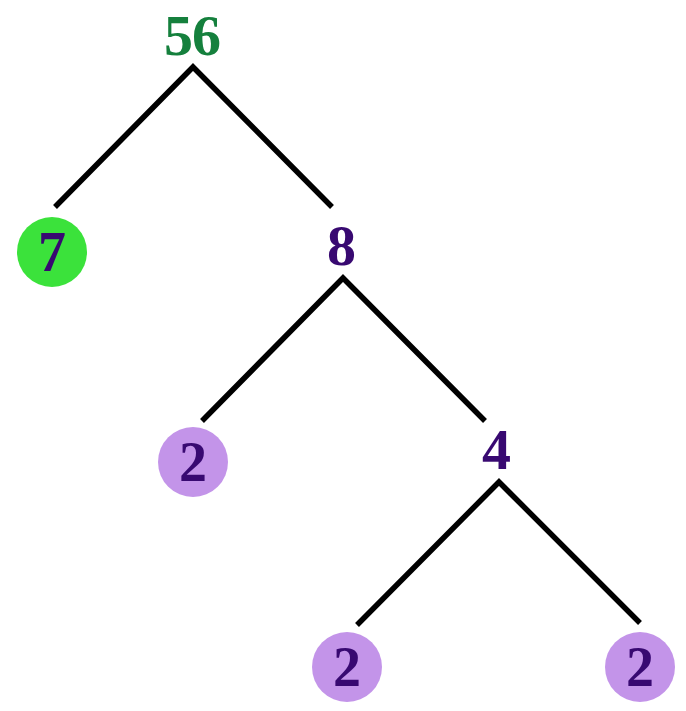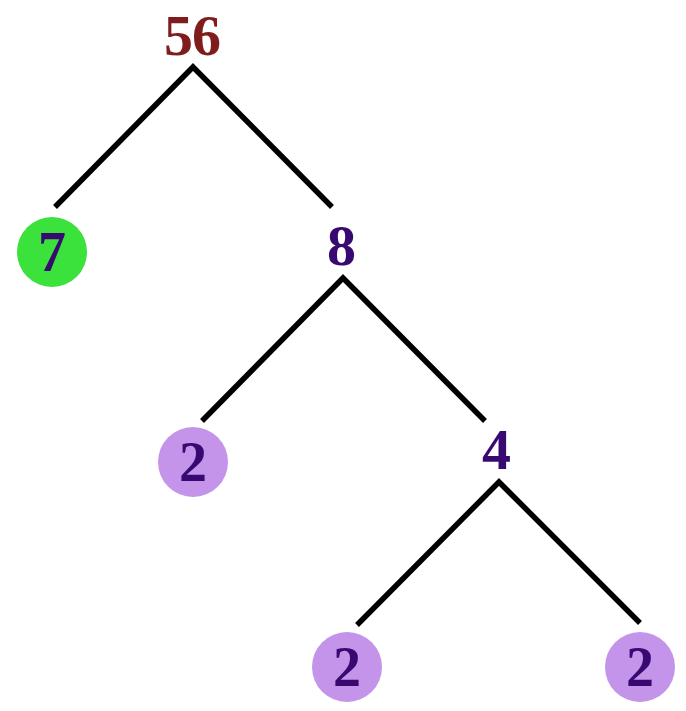--- a/index.html
+++ b/index.html
@@ -34,21 +34,21 @@
     display: flex;
     align-items: center;
     justify-content: center;
     font-weight: bold;
     font-size: 58px;
     letter-spacing: -1px;
     line-height: 1;
     user-select: none;
   }
   .root-label {
-    color: #7f1d1d;
+    color: #15803d;
   }
   .inner-label {
     color: #380971;
   }
   .leaf-circle {
     position: absolute;
     width: 70px;
     height: 70px;
     border-radius: 50%;
     display: flex;

